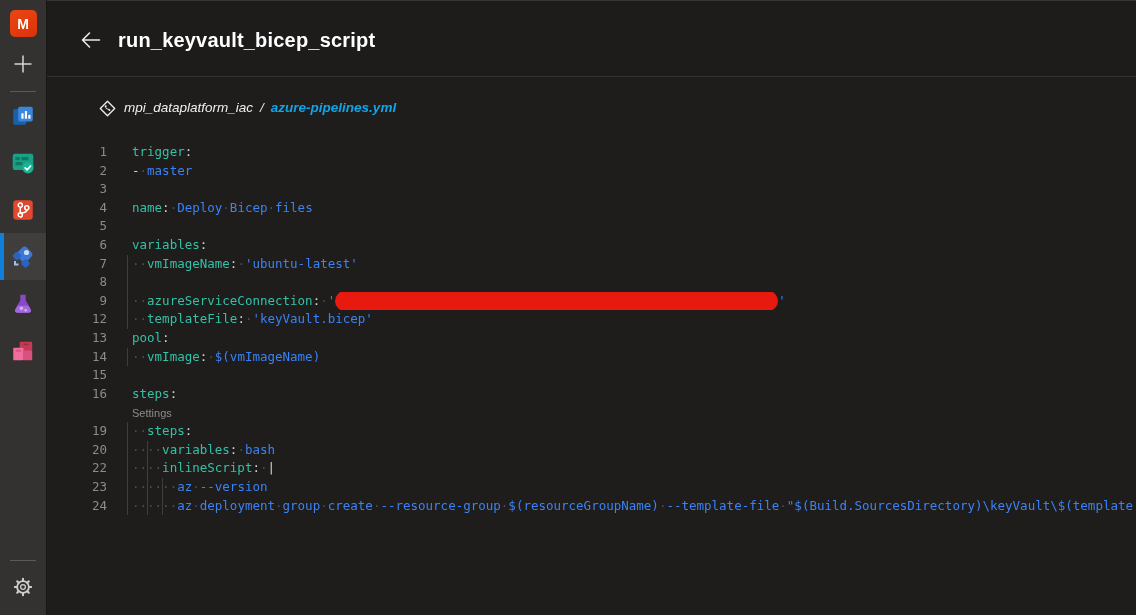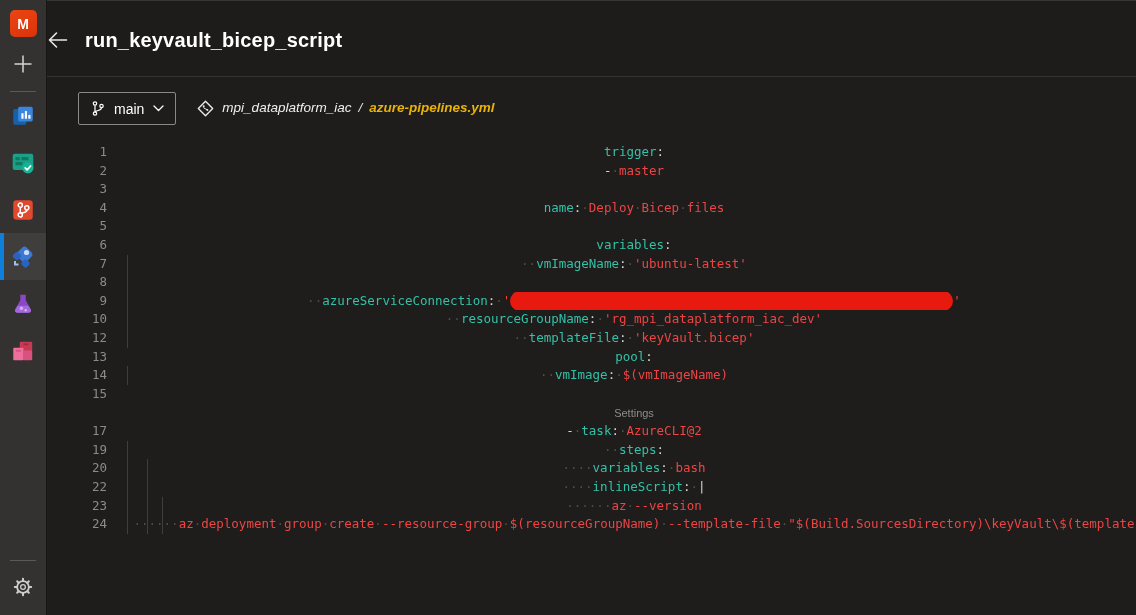--- a/index.html
+++ b/index.html
@@ -13,40 +13,40 @@
   .sb-divider { width:26px; height:1px; background:#5a5958; flex:none; }
   .nav { width:100%; }
   .nav-btn { width:100%; height:47px; display:flex; align-items:center; justify-content:center; position:relative; }
   .nav-btn.active { background:#3f3e3c; }
   .nav-btn.active::before { content:""; position:absolute; left:0; top:0; bottom:0; width:4px; background:#0f7fdc; }
   .spacer { flex:1; }
   .gearbtn { height:40px; width:100%; margin-bottom:8px; margin-top:6px; display:flex; align-items:center; justify-content:center; }
 
   
   .main { flex:1; display:flex; flex-direction:column; min-width:0; }
-  .titlebar { height:77px; background:#1d1c1b; border-top:1px solid #373635; border-bottom:1px solid #343332; display:flex; align-items:center; padding-top:3px; flex:none; }
+  .titlebar { height:77px; background:#1d1c1b; border-top:1px solid #373635; border-bottom:1px solid #343332; display:flex; align-items:center; padding-left:33px; padding-top:3px; flex:none; }
   .backbtn { display:flex; align-items:center; margin-right:17px; }
   .title { color:#ffffff; font-size:20px; font-weight:700; letter-spacing:.2px; }
 
   .toolbar { height:63px; background:#1e1d1c; display:flex; align-items:center; padding-left:31px; flex:none; }
   .branch-btn { height:33px; border:1px solid #8a8988; border-radius:2px; display:flex; align-items:center; padding:0 11px 0 11px; background:transparent; }
   .branch-label { color:#ffffff; font-size:14px; margin:0 9px 0 8px; }
   .crumb { display:flex; align-items:flex-start; margin-left:21px;font-style:italic; }
   .crumb-repo { color:#efefef; font-size:13.5px; margin-left:8px; }
   .crumb-sep { color:#e3e3e3; font-size:13.5px; margin:0 7px; }
-  .crumb-file { color:#eab308; font-size:13.5px; font-weight:700; }
+  .crumb-file { color:#0ea5e9; font-size:13.5px; font-weight:700; }
 
   
   .editor { flex:1; background:#1e1d1c; padding-top:3px; overflow:hidden; font-family:"DejaVu Sans Mono",monospace; font-size:12.5px; line-height:18.62px; }
   .row { display:flex; height:18.62px; white-space:pre; position:relative; }
   .ln { width:60px; text-align:right; color:#8b8b8b; flex:none; }
-  .code { padding-left:25px; position:relative; flex:1; min-width:0; overflow:hidden;text-align:center; }
+  .code { padding-left:25px; position:relative; flex:1; min-width:0; overflow:hidden; }
   .guide { position:absolute; top:0; bottom:0; width:1px; background:#3e3e3e; }
   .tk-k { color:#33c1a7; }
-  .tk-s { color:#ef4444; }
+  .tk-s { color:#3b82f6; }
   .tk-p { color:#d4d4d4; }
   .tk-w { color:#4d4d4d; }
   .redact { display:inline-block; width:443px; height:20px; background:#e8190f; border-radius:10px; vertical-align:top; margin-top:-1px; }
   .lens { color:#8c8c8c; font-family:"Liberation Sans",sans-serif; font-size:11px; }
 </style>
 </head>
 <body>
 
 <div class="app">
   <aside class="sidebar">
@@ -137,32 +137,20 @@
     <header class="titlebar">
       <span class="backbtn">
         <svg width="21" height="18" viewBox="0 0 21 18">
           <path d="M9.5 2 L2.5 9 L9.5 16 M2.5 9 H19.5" stroke="#e8e8e8" stroke-width="1.6" fill="none" stroke-linecap="round" stroke-linejoin="round"></path>
         </svg>
       </span>
       <h1 class="title">run_keyvault_bicep_script</h1>
     </header>
 
     <div class="toolbar">
-      <button class="branch-btn">
-        <svg width="16" height="17" viewBox="0 0 16 17">
-          <circle cx="5" cy="3.5" r="1.7" fill="none" stroke="#fff" stroke-width="1.2"></circle>
-          <circle cx="5" cy="13.5" r="1.7" fill="none" stroke="#fff" stroke-width="1.2"></circle>
-          <circle cx="11.5" cy="6" r="1.7" fill="none" stroke="#fff" stroke-width="1.2"></circle>
-          <path d="M5 5.2 v6.6 M11.5 7.7 c0 3.3-6.5 2.3-6.5 5.1" fill="none" stroke="#fff" stroke-width="1.2"></path>
-        </svg>
-        <span class="branch-label">main</span>
-        <svg width="11" height="7" viewBox="0 0 11 7">
-          <path d="M1 1 L5.5 5.5 L10 1" stroke="#fff" stroke-width="1.3" fill="none" stroke-linecap="round" stroke-linejoin="round"></path>
-        </svg>
-      </button>
       <div class="crumb">
         <svg width="17" height="17" viewBox="0 0 17 17">
           <path d="M8.5 1.3 L15.7 8.5 L8.5 15.7 L1.3 8.5 Z" fill="none" stroke="#e9e9e9" stroke-width="1.4" stroke-linejoin="round"></path>
           <circle cx="6.7" cy="6.2" r="1" fill="#e9e9e9"></circle>
           <circle cx="10.4" cy="10" r="1" fill="#e9e9e9"></circle>
           <path d="M6.7 7.2 c0 2 2.2 1.2 3.4 2.6" fill="none" stroke="#e9e9e9" stroke-width="1"></path>
         </svg>
         <span class="crumb-repo">mpi_dataplatform_iac</span>
         <span class="crumb-sep">/</span>
         <span class="crumb-file">azure-pipelines.yml</span>
@@ -173,27 +161,26 @@
       <div id="rows">
           <div class="row"><span class="ln">1</span><span class="code"><span class="tk-k">trigger</span><span class="tk-p">:</span></span></div>
           <div class="row"><span class="ln">2</span><span class="code"><span class="tk-p">-</span><span class="tk-w">·</span><span class="tk-s">master</span></span></div>
           <div class="row"><span class="ln">3</span><span class="code"></span></div>
           <div class="row"><span class="ln">4</span><span class="code"><span class="tk-k">name</span><span class="tk-p">:</span><span class="tk-w">·</span><span class="tk-s">Deploy</span><span class="tk-w">·</span><span class="tk-s">Bicep</span><span class="tk-w">·</span><span class="tk-s">files</span></span></div>
           <div class="row"><span class="ln">5</span><span class="code"></span></div>
           <div class="row"><span class="ln">6</span><span class="code"><span class="tk-k">variables</span><span class="tk-p">:</span></span></div>
           <div class="row"><span class="ln">7</span><span class="code"><span class="guide" style="left: 20px;"></span><span class="tk-w">··</span><span class="tk-k">vmImageName</span><span class="tk-p">:</span><span class="tk-w">·</span><span class="tk-s">'ubuntu-latest'</span></span></div>
           <div class="row"><span class="ln">8</span><span class="code"><span class="guide" style="left: 20px;"></span></span></div>
           <div class="row"><span class="ln">9</span><span class="code"><span class="guide" style="left: 20px;"></span><span class="tk-w">··</span><span class="tk-k">azureServiceConnection</span><span class="tk-p">:</span><span class="tk-w">·</span><span class="tk-s">'</span><span class="redact"></span><span class="tk-s">'</span></span></div>
-          <div class="row"><span class="ln">10</span><span class="code"><span class="guide" style="left: 20px;"></span><span class="tk-w">··</span><span class="tk-k">resourceGroupName</span><span class="tk-p">:</span><span class="tk-w">·</span><span class="tk-s">'rg_mpi_dataplatform_iac_dev'</span></span></div>
           <div class="row"><span class="ln">12</span><span class="code"><span class="guide" style="left: 20px;"></span><span class="tk-w">··</span><span class="tk-k">templateFile</span><span class="tk-p">:</span><span class="tk-w">·</span><span class="tk-s">'keyVault.bicep'</span></span></div>
           <div class="row"><span class="ln">13</span><span class="code"><span class="tk-k">pool</span><span class="tk-p">:</span></span></div>
           <div class="row"><span class="ln">14</span><span class="code"><span class="guide" style="left: 20px;"></span><span class="tk-w">··</span><span class="tk-k">vmImage</span><span class="tk-p">:</span><span class="tk-w">·</span><span class="tk-s">$(vmImageName)</span></span></div>
           <div class="row"><span class="ln">15</span><span class="code"></span></div>
+          <div class="row"><span class="ln">16</span><span class="code"><span class="tk-k">steps</span><span class="tk-p">:</span></span></div>
           <div class="row"><span class="ln"></span><span class="code"><span class="lens">Settings</span></span></div>
-          <div class="row"><span class="ln">17</span><span class="code"><span class="tk-p">-</span><span class="tk-w">·</span><span class="tk-k">task</span><span class="tk-p">:</span><span class="tk-w">·</span><span class="tk-s">AzureCLI@2</span></span></div>
           <div class="row"><span class="ln">19</span><span class="code"><span class="guide" style="left: 20px;"></span><span class="tk-w">··</span><span class="tk-k">steps</span><span class="tk-p">:</span></span></div>
           <div class="row"><span class="ln">20</span><span class="code"><span class="guide" style="left: 20px;"></span><span class="guide" style="left: 40.0468px;"></span><span class="tk-w">····</span><span class="tk-k">variables</span><span class="tk-p">:</span><span class="tk-w">·</span><span class="tk-s">bash</span></span></div>
           <div class="row"><span class="ln">22</span><span class="code"><span class="guide" style="left: 20px;"></span><span class="guide" style="left: 40.0468px;"></span><span class="tk-w">····</span><span class="tk-k">inlineScript</span><span class="tk-p">:</span><span class="tk-w">·</span><span class="tk-p">|</span></span></div>
           <div class="row"><span class="ln">23</span><span class="code"><span class="guide" style="left: 20px;"></span><span class="guide" style="left: 40.0468px;"></span><span class="guide" style="left: 55.0936px;"></span><span class="tk-w">······</span><span class="tk-s">az</span><span class="tk-w">·</span><span class="tk-s">--version</span></span></div>
           <div class="row"><span class="ln">24</span><span class="code"><span class="guide" style="left: 20px;"></span><span class="guide" style="left: 40.0468px;"></span><span class="guide" style="left: 55.0936px;"></span><span class="tk-w">······</span><span class="tk-s">az</span><span class="tk-w">·</span><span class="tk-s">deployment</span><span class="tk-w">·</span><span class="tk-s">group</span><span class="tk-w">·</span><span class="tk-s">create</span><span class="tk-w">·</span><span class="tk-s">--resource-group</span><span class="tk-w">·</span><span class="tk-s">$(resourceGroupName)</span><span class="tk-w">·</span><span class="tk-s">--template-file</span><span class="tk-w">·</span><span class="tk-s">"$(Build.SourcesDirectory)\keyVault\$(template</span></span></div>
         </div>
     </div>
   </main>
 </div>
 

